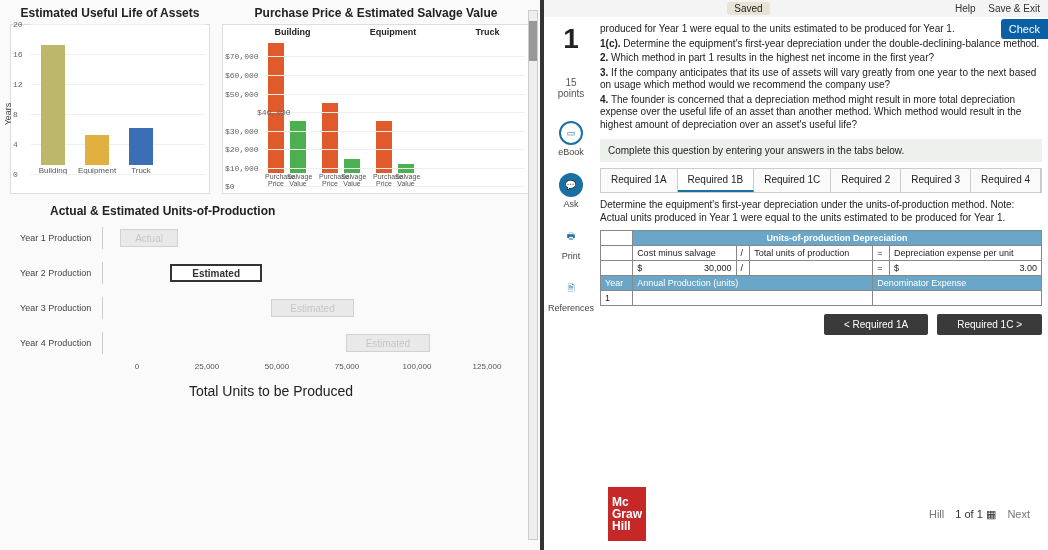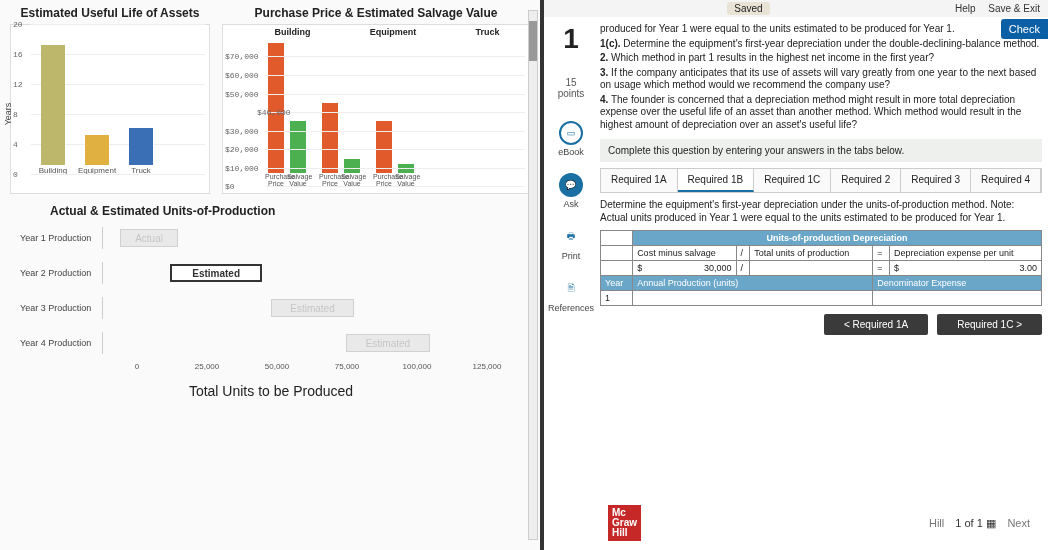--- a/index.html
+++ b/index.html
@@ -88,21 +88,21 @@
   .sub-instr { font-size:10px; line-height:1.25; margin-bottom:6px;}
   table.calc { border-collapse:collapse; font-size:9px; width:100%;}
   table.calc th, table.calc td { border:1px solid #888; padding:2px 4px;}
   .hdr-band { background:#6aa6c8; color:#fff; text-align:center; font-weight:bold;}
   .sub-hdr { background:#bcd5e6; text-align:center;}
   .row-hdr { background:#6aa6c8; color:#fff;}
   td.input-cell { background:#fff;}
   .nav-btns { text-align:right; margin-top:8px;}
   .nav-btn { display:inline-block; background:#3a3a3a; color:#fff; padding:5px 20px; font-size:10px; margin-left:6px; border-radius:2px;}
   .footer { position:absolute; bottom:6px; left:0; right:0; display:flex; justify-content:space-between; align-items:center; padding:0 10px; font-size:11px; color:#333;}
-  .mh-logo { background:#c62828; color:#fff; font-size:10px; line-height:1; padding:3px 4px; font-weight:bold;}
+  .mh-logo { background:#c62828; color:#fff; font-size:12px; line-height:1; padding:9px 4px; font-weight:bold;}
   .pager a { color:#777; margin:0 8px; text-decoration:none;}
   .pager .cur { color:#333;}
 </style>
 </head>
 <body>
 
 <div class="left-panel">
 
   <div class="charts-row">
 

